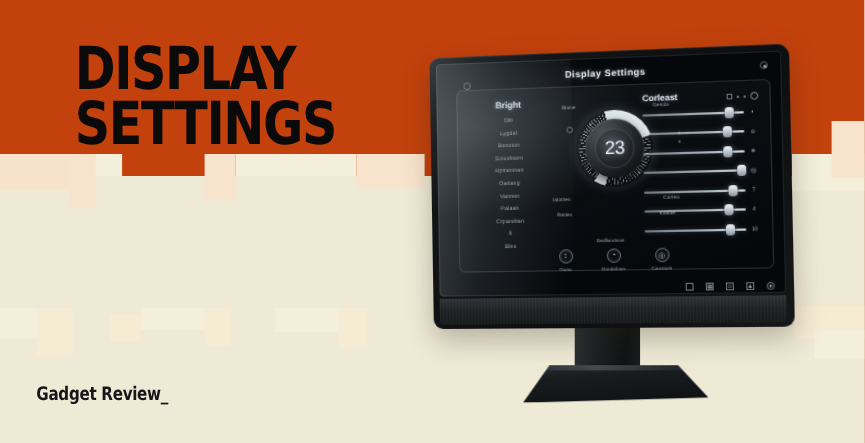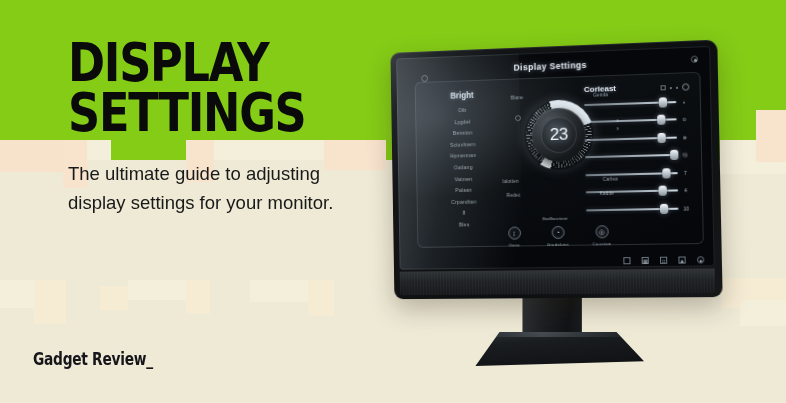--- a/index.html
+++ b/index.html
@@ -4,21 +4,21 @@
 <style>
   * { box-sizing: border-box; margin: 0; padding: 0; }
   html, body {
     width: 786px; height: 403px;
     overflow: hidden;
     font-family: "Liberation Sans", sans-serif;
   }
   #banner {
     position: relative;
     width: 786px; height: 403px;
-    background: #84cc16;
+    background: #c2410c;
     overflow: hidden;
   }
 
   
   .bg-lower {
     position: absolute; left: 0; bottom: 0; width: 786px; height: 243px;
     background: #eeead6;
   }
   .blk { position: absolute; }
 
@@ -257,21 +257,20 @@
   <div class="blk" style="left:250px;top:280px; width:58px;  height:22px; background:#f3efdb;"></div>
   <div class="blk" style="left:308px;top:280px; width:26px;  height:36px; background:#f6ecd4;"></div>
   <div class="blk" style="left:722px;top:278px; width:64px;  height:30px; background:#f6ecd4;"></div>
   <div class="blk" style="left:740px;top:300px; width:46px;  height:26px; background:#f3efdb;"></div>
 
   <div id="left-col">
     <div id="headline">
       <span class="l1">DISPLAY</span>
       <span class="l2">SETTINGS</span>
     </div>
-    <div id="subhead">The ultimate guide to adjusting display settings for your monitor.</div>
   </div>
   <div id="brand">Gadget Review_</div>
 
   <div id="monitor">
 
     <div id="neck"></div>
     <div id="base"></div>
     <div id="base-hl"></div>
 
     <div id="bezel">

